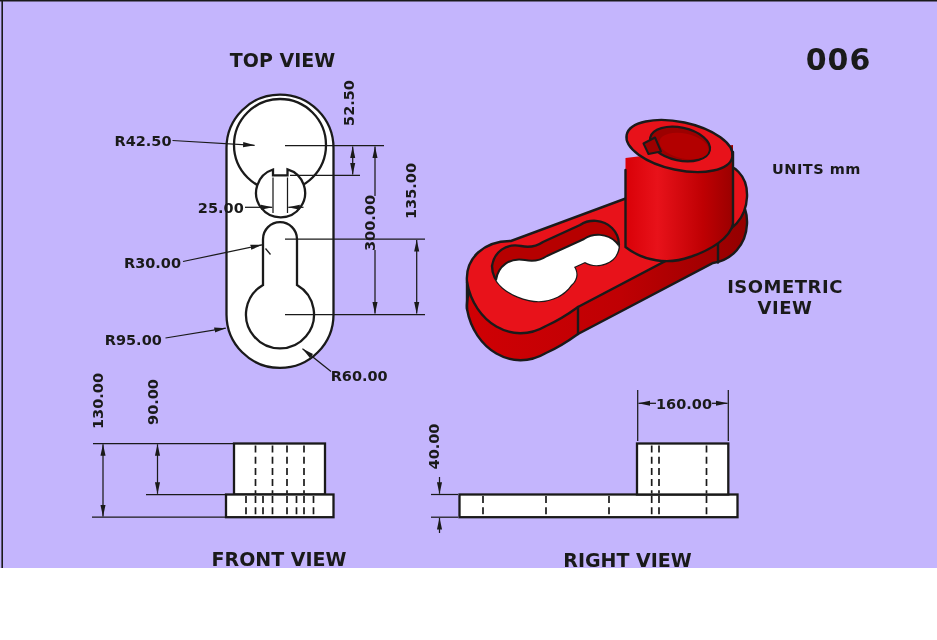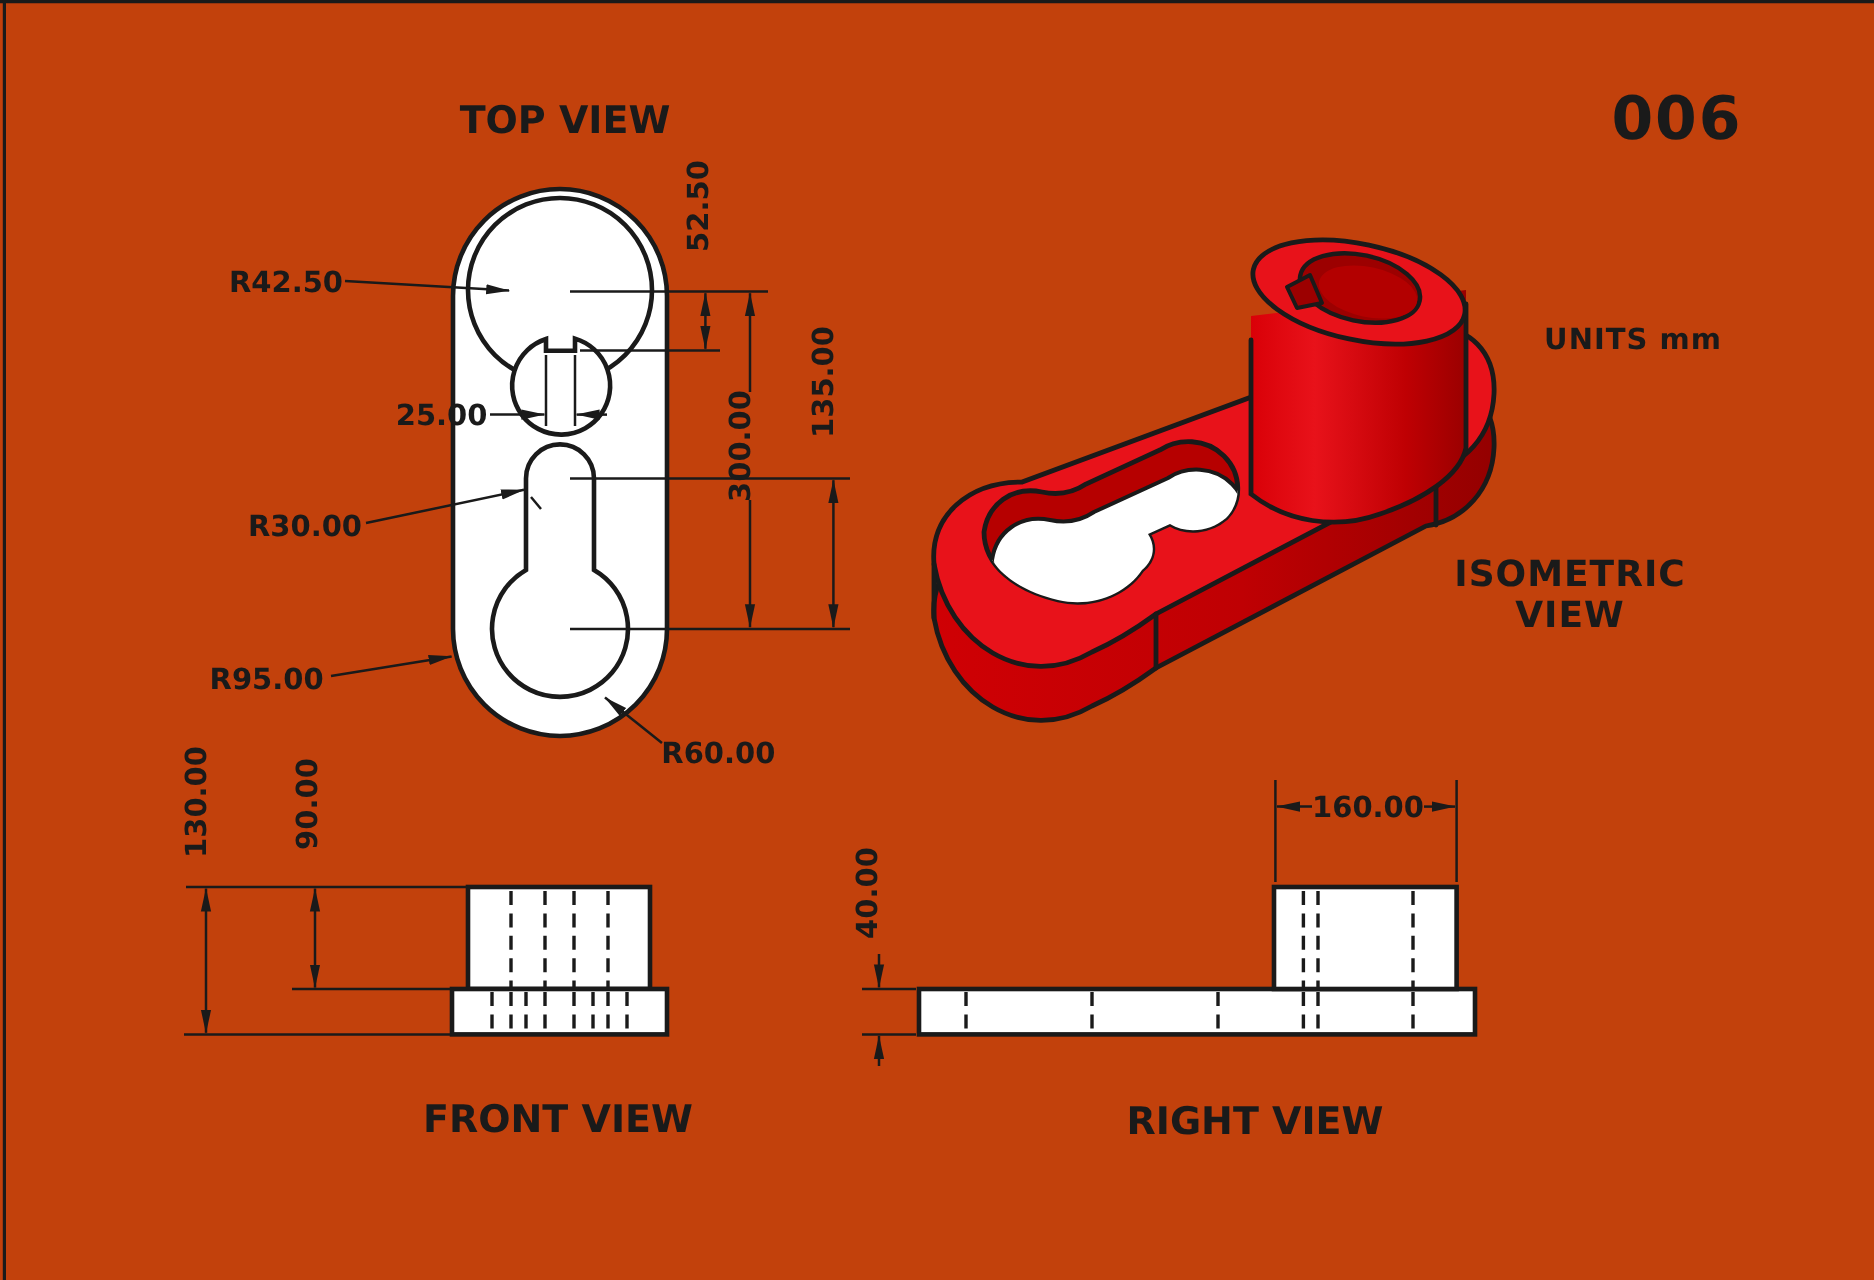--- a/index.html
+++ b/index.html
@@ -1,16 +1,16 @@
 <!DOCTYPE html>
 <html><head>
 <meta charset="utf-8">
 <style>
   html,body{margin:0;padding:0;background:#fff;}
-  .canvas{position:relative;width:937px;height:640px;background:#c2410c;overflow:hidden;}
+  .canvas{position:relative;width:937px;height:568px;background:#c4b5fd;overflow:hidden;}
   svg{display:block;}
   svg text{font-family:"DejaVu Sans","Liberation Sans",sans-serif;font-weight:bold;fill:#1a1a1a;}
   .wshape{stroke:#1a1a1a;stroke-width:2.3;fill:#ffffff;}
   .thin{stroke:#1a1a1a;stroke-width:1.25;fill:none;}
   .hid{stroke:#1a1a1a;stroke-width:1.7;fill:none;stroke-dasharray:7 4.2;}
   .iso-edge{stroke:#1a1a1a;stroke-width:2.4;fill:none;stroke-linecap:round;}
   .dim{font-size:14.5px;text-anchor:middle;}
   .title{font-size:19px;text-anchor:middle;}
   .big{font-size:30px;text-anchor:middle;letter-spacing:1px;}
   .iso-t{font-size:18px;text-anchor:middle;letter-spacing:.5px;}

